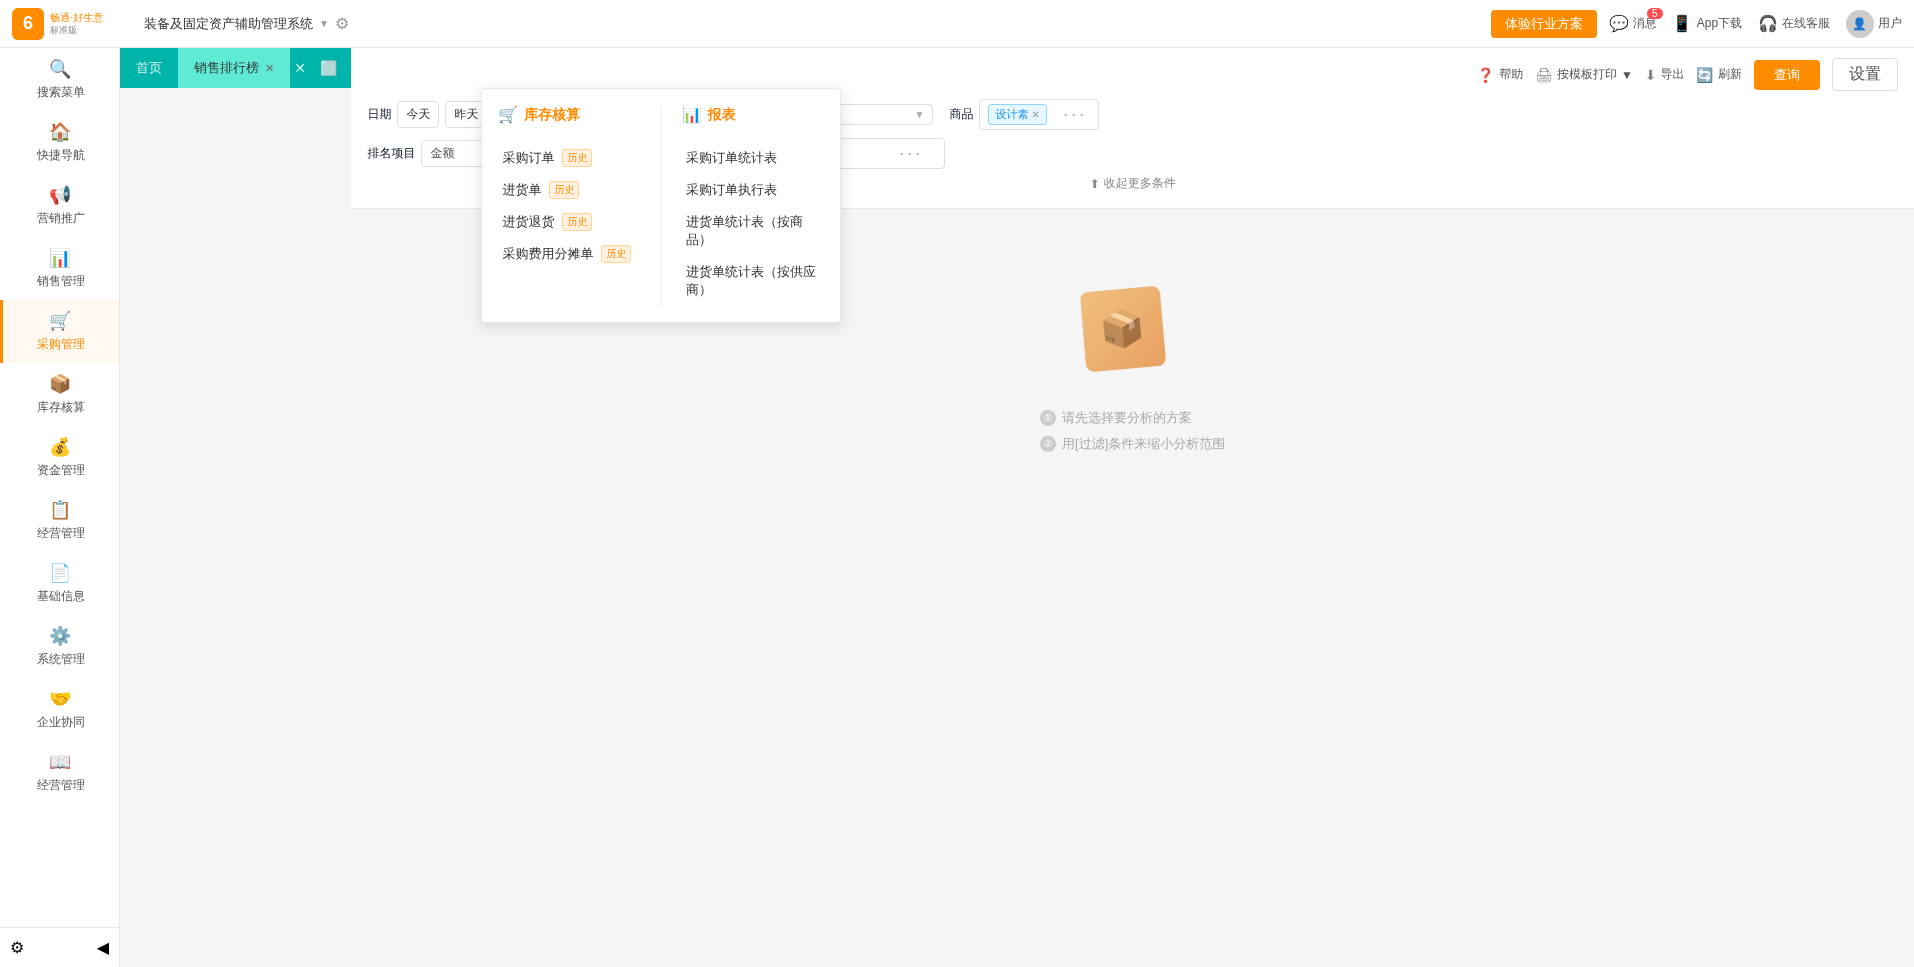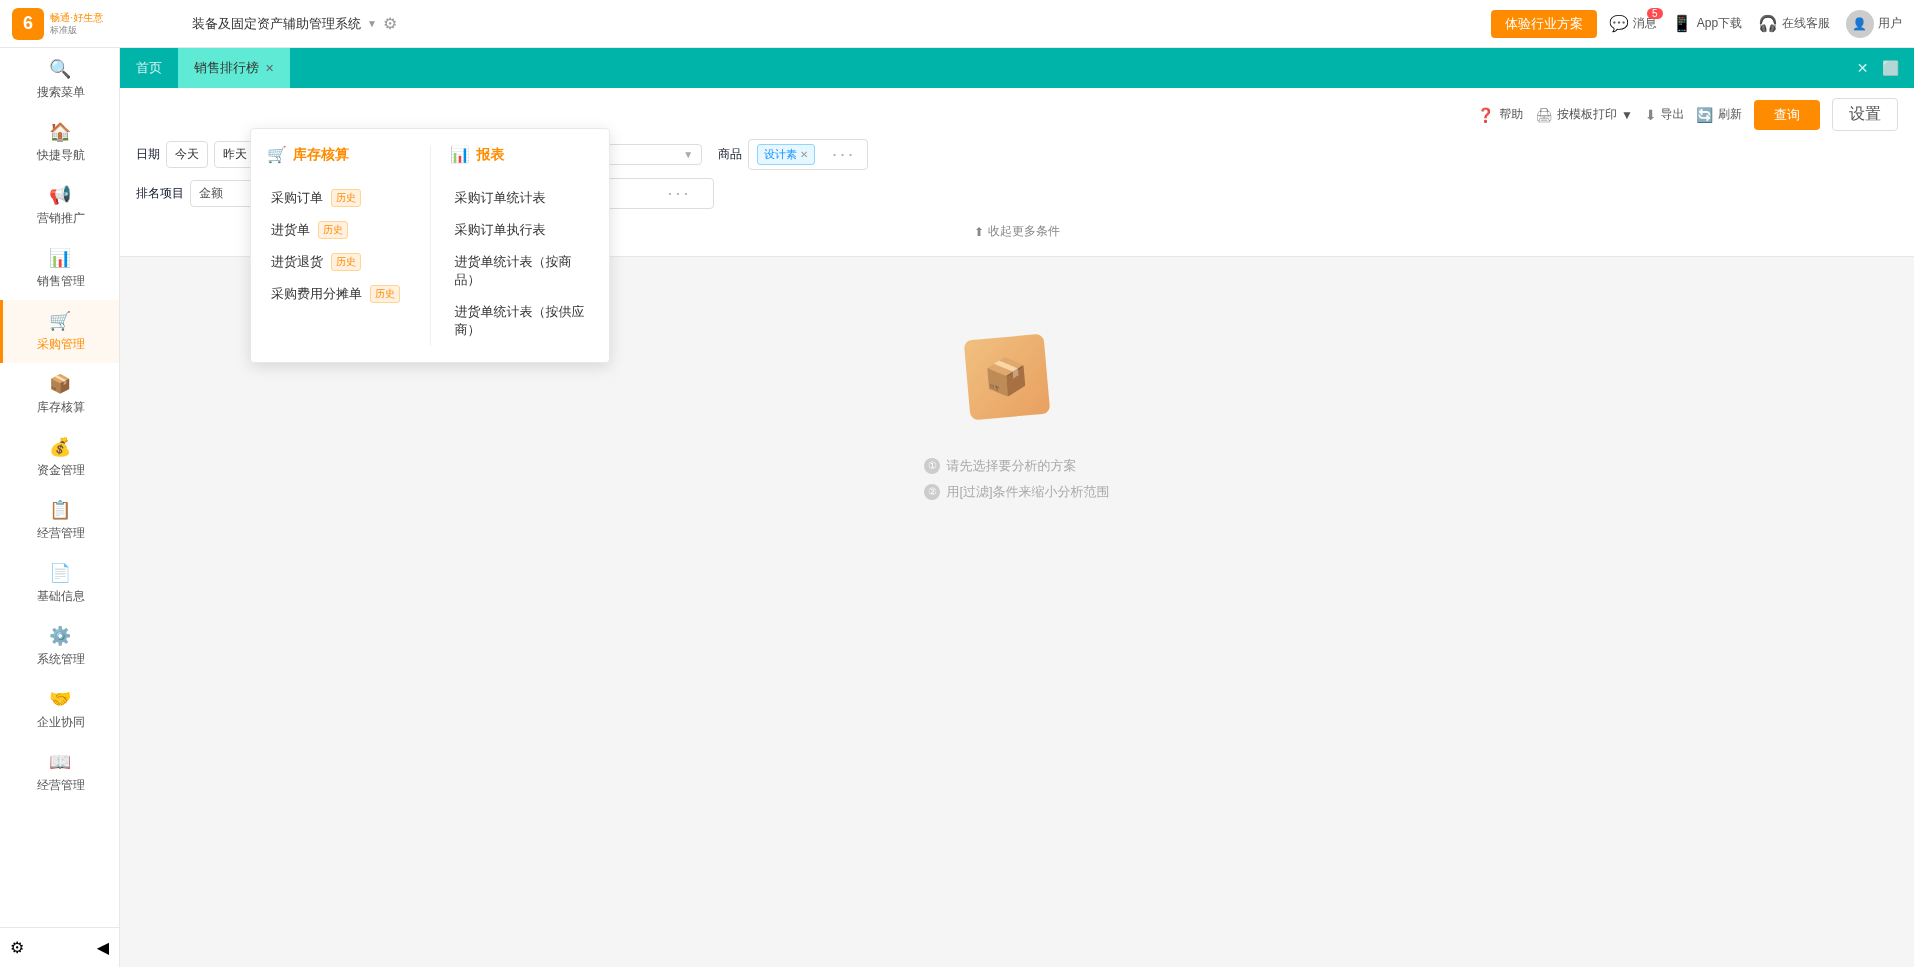--- a/index.html
+++ b/index.html
@@ -24,21 +24,21 @@
     }
     .logo-icon {
       width: 32px; height: 32px;
       background: #ff8c00;
       border-radius: 6px;
       display: flex; align-items: center; justify-content: center;
       color: white; font-size: 18px; font-weight: bold;
     }
     .logo-text { font-size: 10px; color: #ff8c00; line-height: 1.3; }
     .logo-badge { font-size: 9px; color: #888; }
-    .system-title { font-size: 13px; color: #333; flex: 1; margin-left: 48px; }
+    .system-title { font-size: 13px; color: #333; flex: 1; }
     .system-title-inner { display: flex; align-items: center; gap: 6px; }
     .dropdown-icon { color: #999; font-size: 10px; cursor: pointer; }
     .settings-icon { color: #999; font-size: 16px; cursor: pointer; margin-right: 4px; }
     .industry-btn {
       background: #ff8c00;
       color: white;
       border: none;
       border-radius: 4px;
       padding: 5px 14px;
       font-size: 13px;
@@ -95,21 +95,21 @@
       display: flex;
       padding: 10px;
       justify-content: space-between;
       border-top: 1px solid #e8e8e8;
     }
 
     
     .content-area {
       flex: 1;
       display: flex;
-      flex-direction: column;
+      flex-direction: row;
       overflow: hidden;
     }
 
     
     .tab-bar {
       height: 40px;
       background: #00b4aa;
       display: flex;
       align-items: center;
       flex-shrink: 0;
@@ -261,21 +261,21 @@
     .history-badge {
       background: #fff0e0; color: #ff8c00;
       border: 1px solid #ffd591;
       border-radius: 3px; font-size: 10px;
       padding: 1px 4px;
     }
     .dropdown-divider { width: 1px; background: #f0f0f0; }
 
     
     .filter-row2 {
-      display: flex; align-items: center; gap: 16px; margin-bottom: 8px;
+      display: flex; align-items: center; gap: 16px; 
     }
     .select-input {
       border: 1px solid #ddd; border-radius: 4px;
       padding: 4px 8px; font-size: 12px; background: #fff;
       display: flex; align-items: center; gap: 4px; cursor: pointer; min-width: 140px;
     }
     .chevron-icon { font-size: 10px; color: #aaa; margin-left: auto; }
   </style>
 </head>
 <body>

